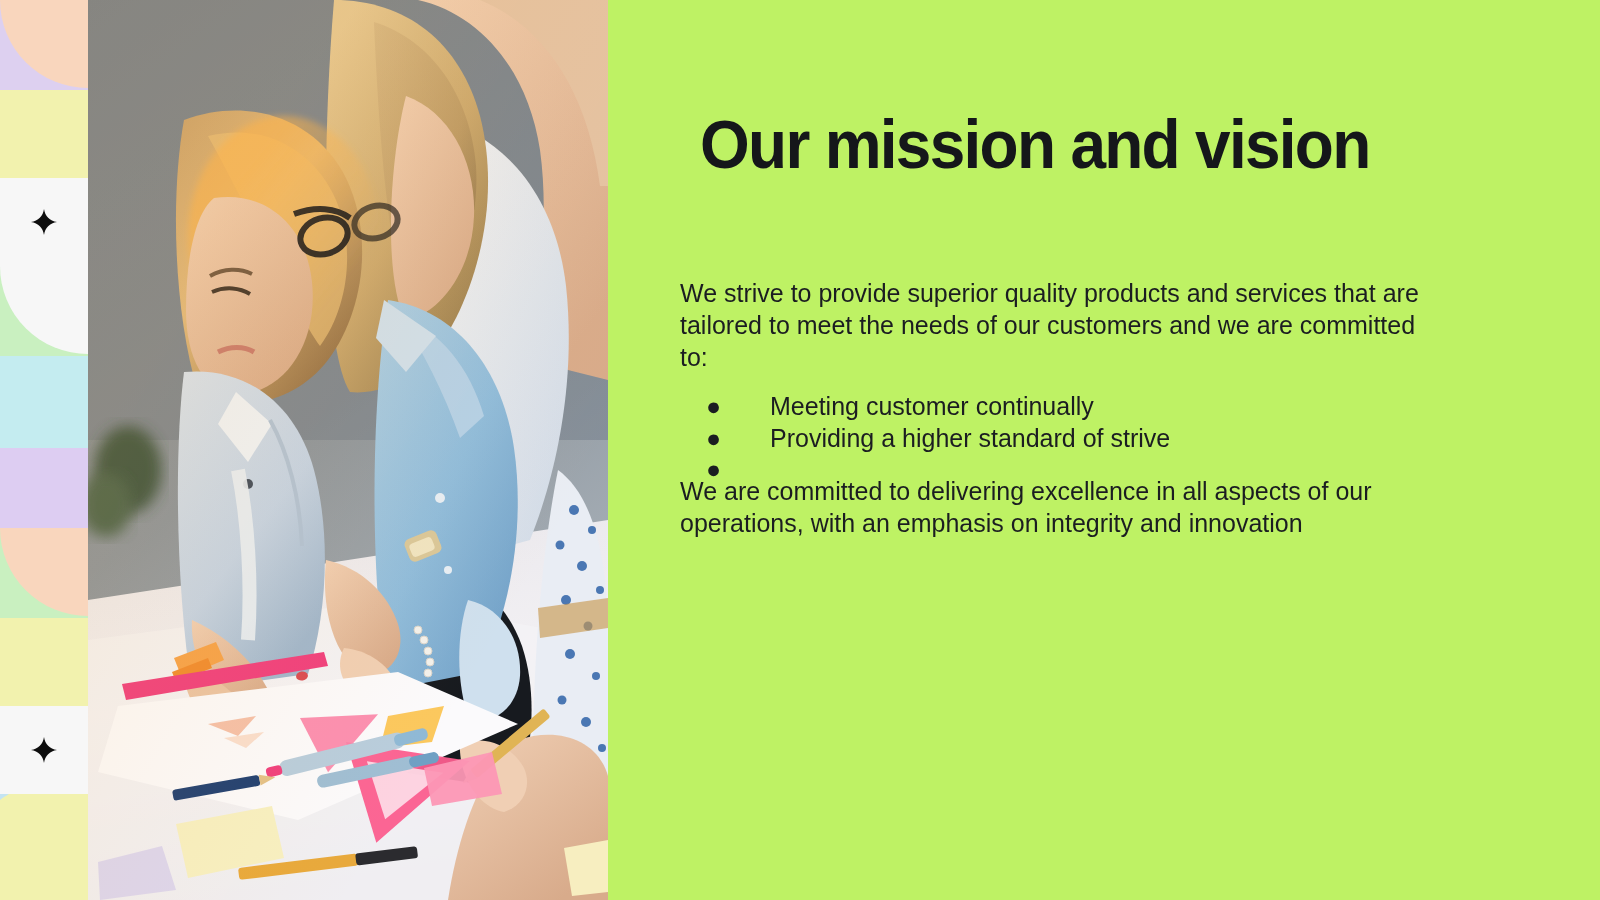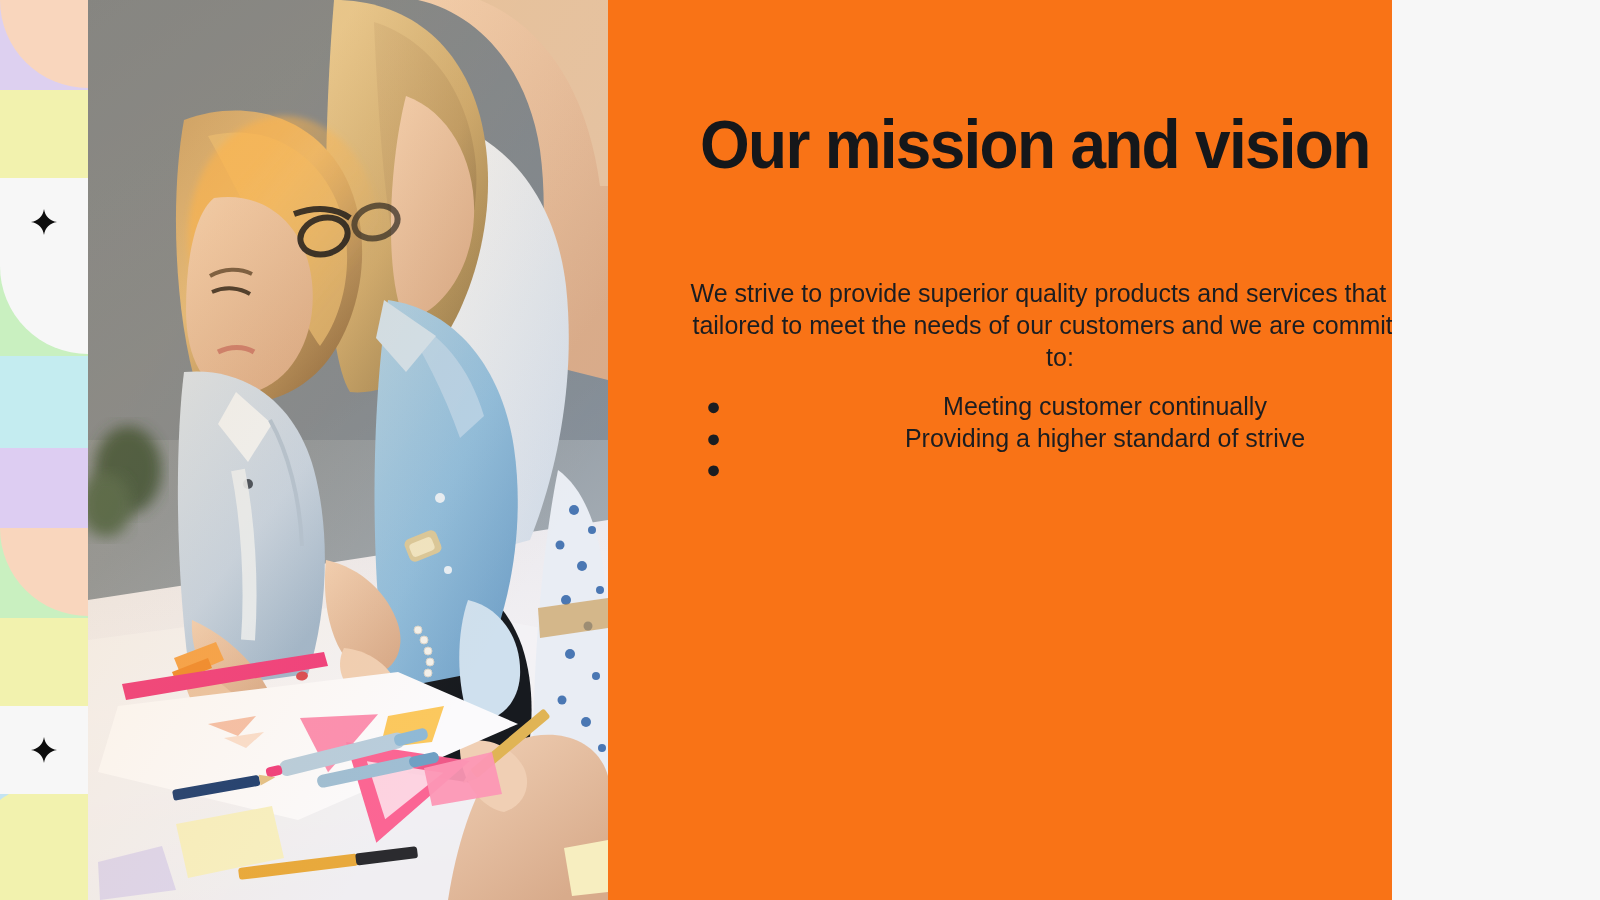--- a/index.html
+++ b/index.html
@@ -3,23 +3,23 @@
 <meta charset="utf-8">
 <title>Our mission and vision</title>
 <style>
   html, body {
     margin: 0;
     padding: 0;
     background: #f7f7f7;
   }
   .slide {
     position: relative;
-    width: 1392px;
+    width: 1600px;
     height: 900px;
-    background: #f97316;
+    background: #bef264;
     overflow: hidden;
     font-family: "Liberation Sans", sans-serif;
   }
 
   
   .deco-strip {
     position: absolute;
     left: 0;
     top: 0;
     width: 88px;
@@ -93,21 +93,20 @@
     white-space: nowrap;
   }
   .body-block {
     position: absolute;
     left: 72px;
     top: 278px;
     width: 760px;
     color: #1b1d21;
     font-size: 25px;
     line-height: 1.27;
-    text-align: center;
   }
   .body-para {
     margin: 0 0 4px 0;
   }
   .bullet-list {
     list-style: none;
     margin: 18px 0 22px 0;
     padding: 0 0 0 22px;
   }
   .bullet-list li {
@@ -401,16 +400,17 @@
         </li>
         <li>
           <span class="bullet-dot">●</span>
           <span>Providing a higher standard of strive</span>
         </li>
         <li>
           <span class="bullet-dot">●</span>
         </li>
       </ul>
 
+      <p class="body-para last">We are committed to delivering excellence in all aspects of our operations, with an emphasis on integrity and innovation</p>
     </div>
   </div>
 
 </div>
 
 </body></html>

